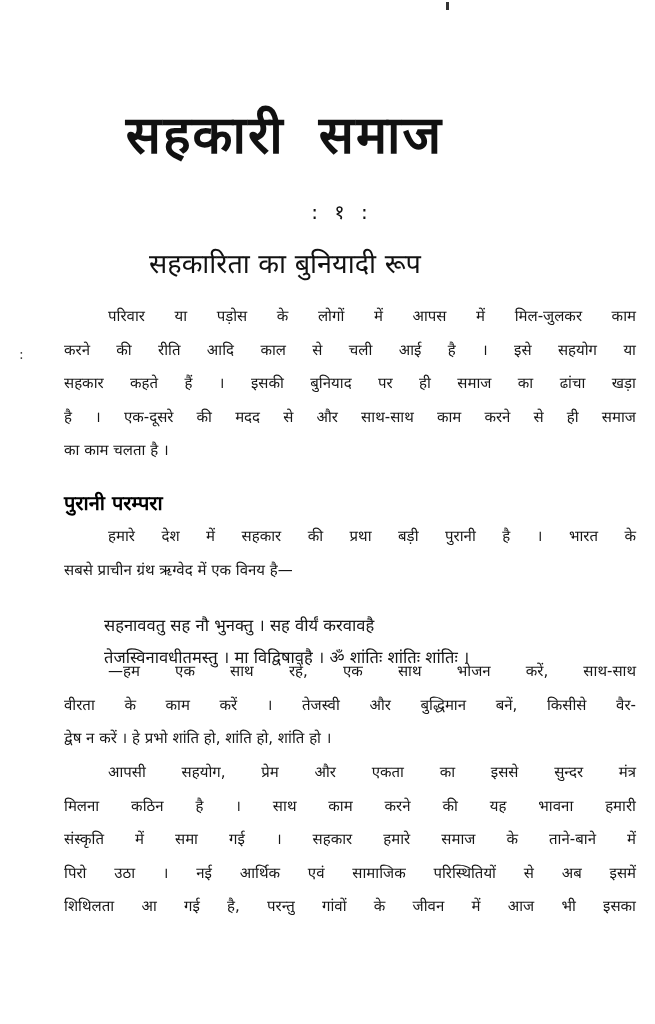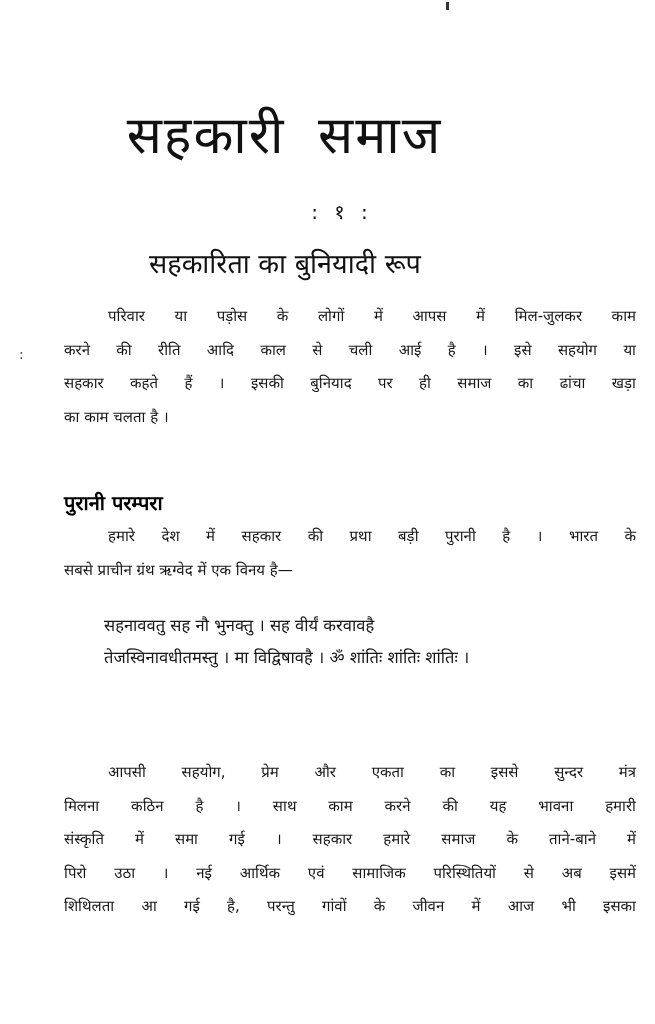--- a/index.html
+++ b/index.html
@@ -32,21 +32,21 @@
       font-size: 14px;
       color: #444;
       line-height: 1;
     }
     .title {
       position: absolute;
       left: 0; top: 100px;
       width: 569px;
       text-align: center;
       font-size: 52px;
-      font-weight: normal;
+      font-weight: bold;
       letter-spacing: 2px;
       color: #111;
       line-height: 70px;
       word-spacing: 14px;
     }
     .chapter-number {
       position: absolute;
       left: 0; top: 198px;
       width: 655px;
       text-align: center;
@@ -119,35 +119,41 @@
   <h1 class="title" style="margin:0;">सहकारी समाज</h1>
 
   <div class="chapter-number">: १ :</div>
 
   <h2 class="chapter-title" style="margin:0;font-weight:normal;">सहकारिता का बुनियादी रूप</h2>
 
   <div class="body-text para1">
     <span class="line indent">परिवार या पड़ोस के लोगों में आपस में मिल-जुलकर काम</span>
     <span class="line">करने की रीति आदि काल से चली आई है । इसे सहयोग या</span>
     <span class="line">सहकार कहते हैं । इसकी बुनियाद पर ही समाज का ढांचा खड़ा</span>
+    <span class="line">है । एक-दूसरे की मदद से और साथ-साथ काम करने से ही समाज</span>
     <span class="line last">का काम चलता है ।</span>
   </div>
 
   <div class="subheading">पुरानी परम्परा</div>
 
   <div class="body-text para2">
     <span class="line indent">हमारे देश में सहकार की प्रथा बड़ी पुरानी है । भारत के</span>
     <span class="line last">सबसे प्राचीन ग्रंथ ऋग्वेद में एक विनय है—</span>
   </div>
 
   <div class="verse">
     <span class="line last">सहनाववतु सह नौ भुनक्तु । सह वीर्यं करवावहै</span>
     <span class="line last">तेजस्विनावधीतमस्तु । मा विद्विषावहै । ॐ शांतिः शांतिः शांतिः ।</span>
   </div>
 
+  <div class="body-text para3">
+    <span class="line indent">—हम एक साथ रहें,  एक साथ भोजन करें, साथ-साथ</span>
+    <span class="line">वीरता के काम करें ।  तेजस्वी और बुद्धिमान बनें, किसीसे वैर-</span>
+    <span class="line last">द्वेष न करें । हे प्रभो शांति हो, शांति हो, शांति हो ।</span>
+  </div>
 
   <div class="body-text para4">
     <span class="line indent">आपसी सहयोग, प्रेम और एकता का इससे सुन्दर मंत्र</span>
     <span class="line">मिलना कठिन है । साथ काम करने की यह भावना हमारी</span>
     <span class="line">संस्कृति में समा गई । सहकार हमारे समाज के ताने-बाने में</span>
     <span class="line">पिरो उठा । नई आर्थिक एवं सामाजिक परिस्थितियों से अब इसमें</span>
     <span class="line">शिथिलता आ गई है, परन्तु गांवों के जीवन में आज भी इसका</span>
   </div>
 
 </div>

